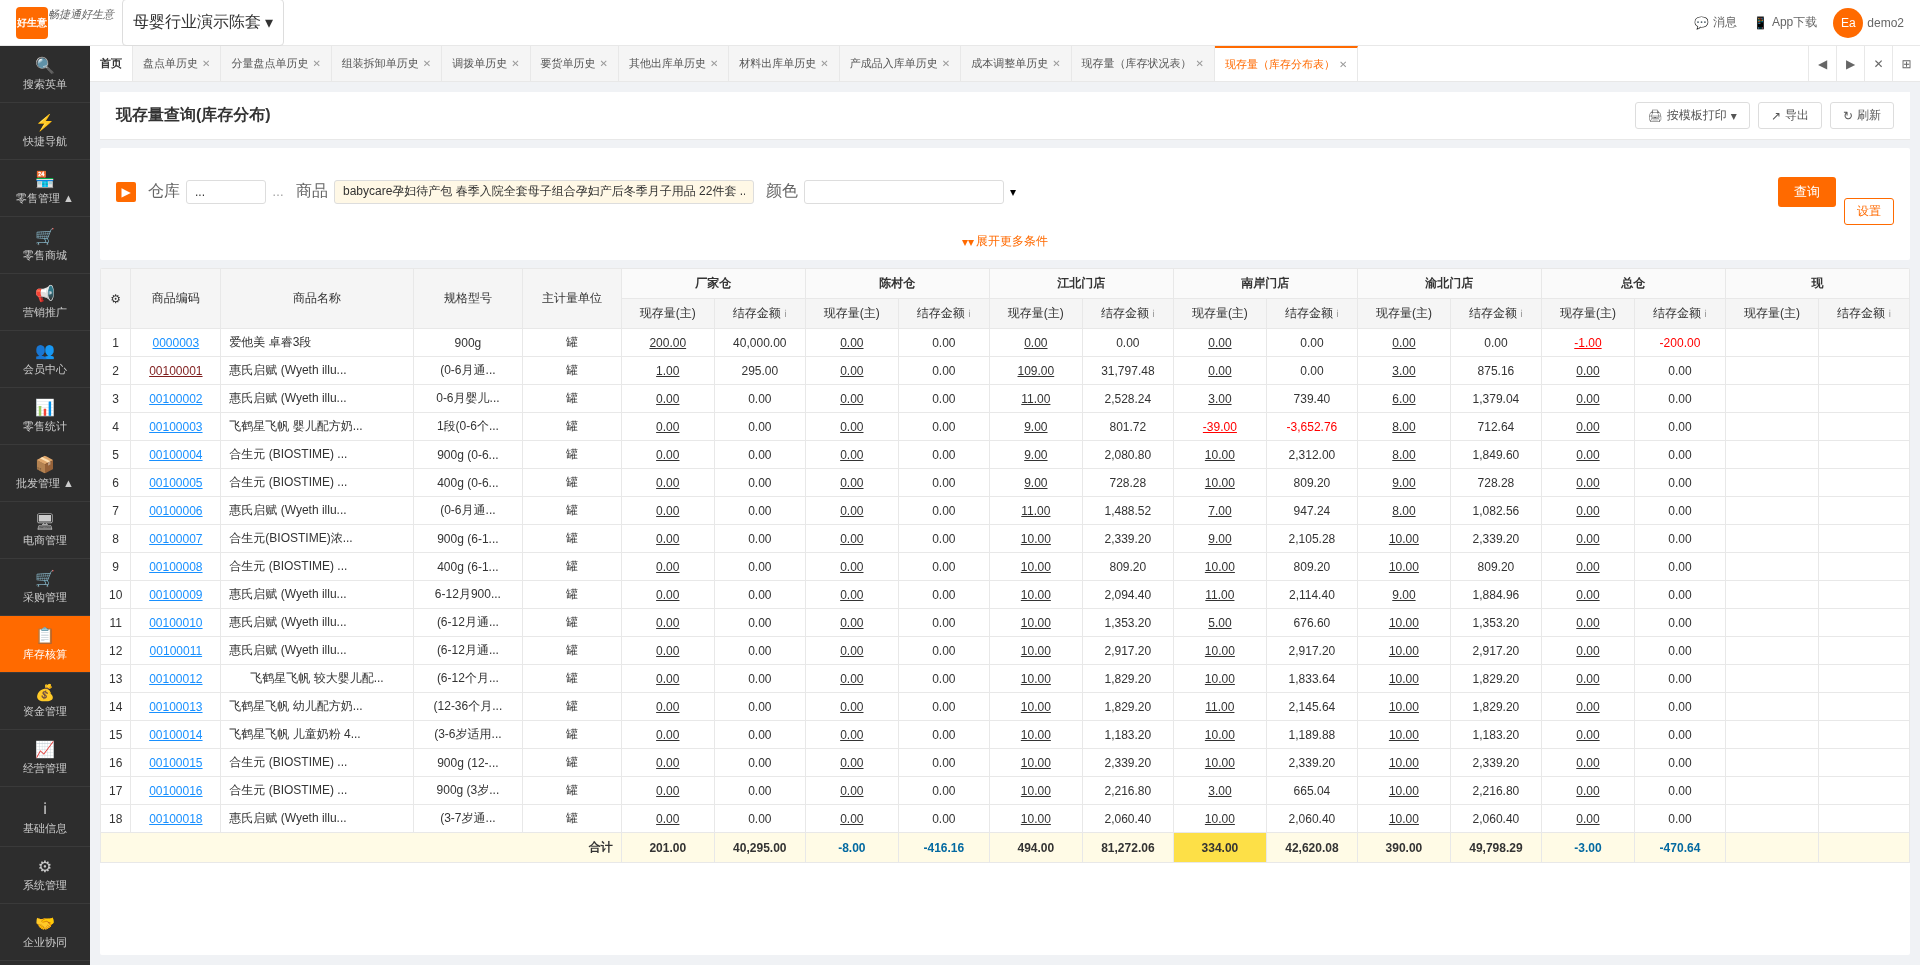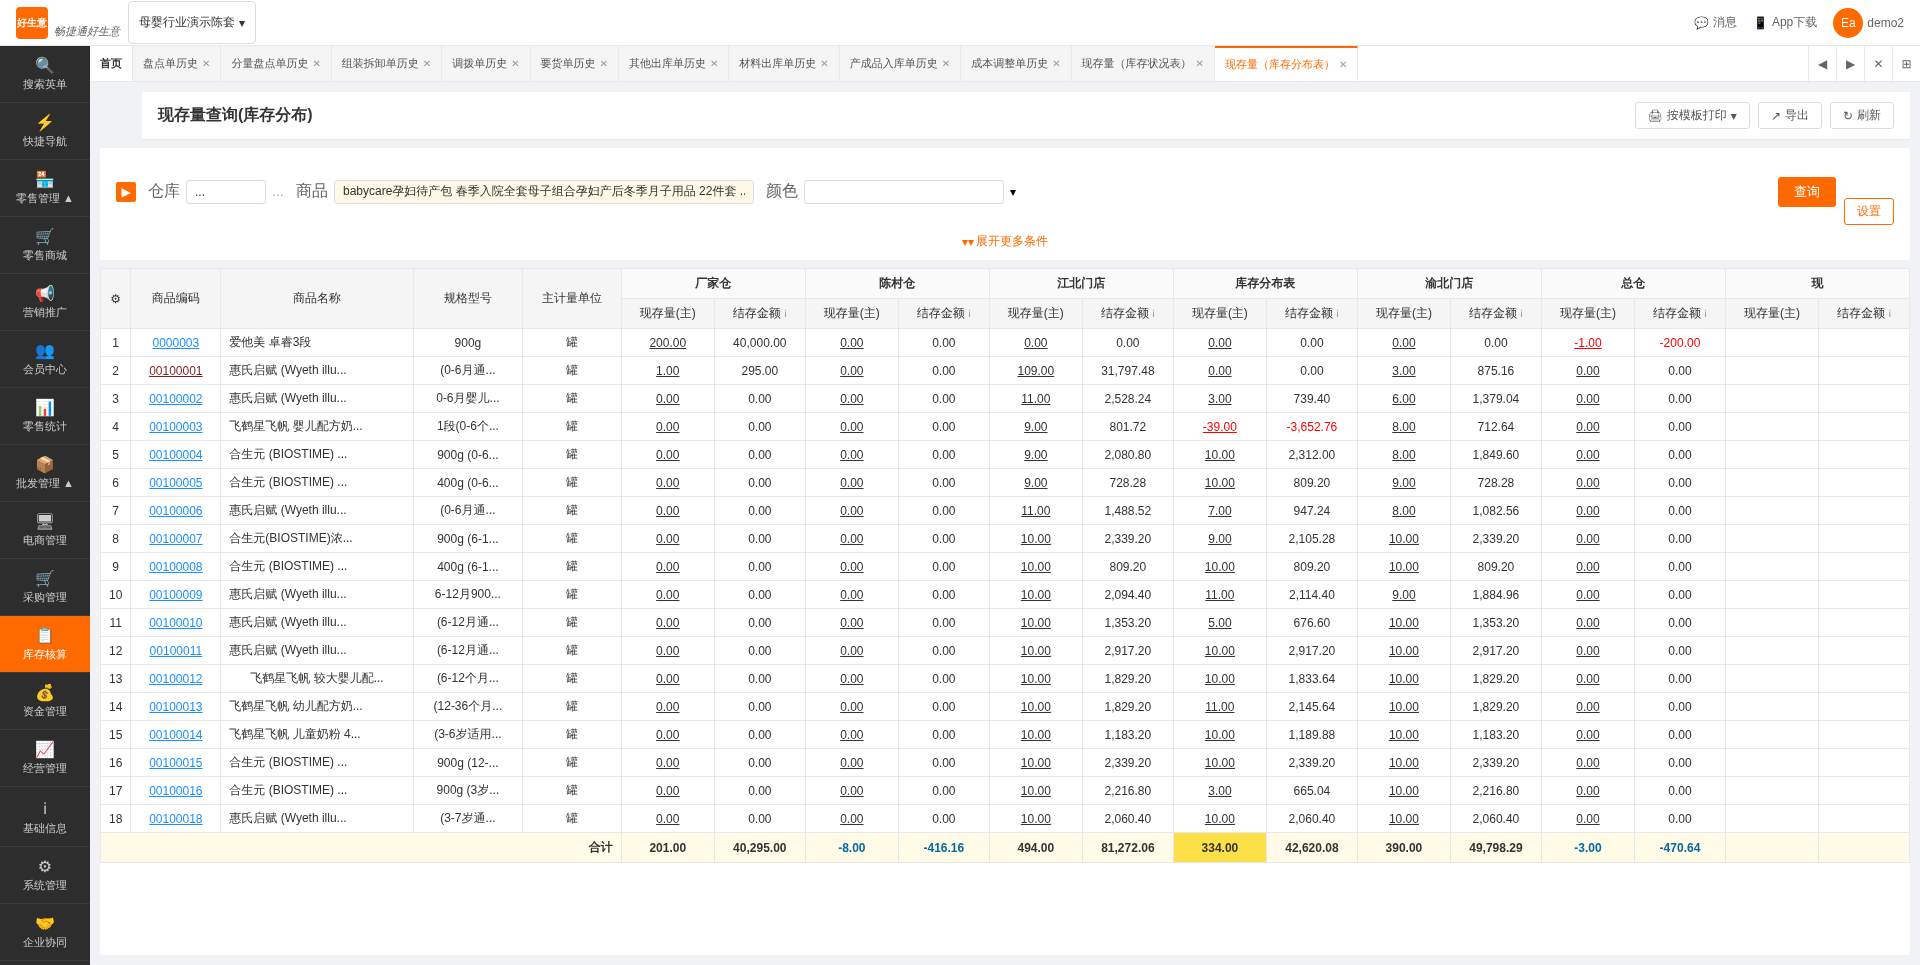--- a/index.html
+++ b/index.html
@@ -12,24 +12,24 @@
       display: flex;
       align-items: center;
       justify-content: space-between;
       padding: 0 16px;
       border-bottom: 1px solid #e8e8e8;
       position: fixed;
       top: 0; left: 0; right: 0;
       z-index: 100;
     }
     .top-bar-left { display: flex; align-items: center; gap: 8px; }
-    .logo-area { display: flex; align-items: flex-end; gap: 6px; }
+    .logo-area { display: flex; align-items: flex-start; }
     .logo-icon { width: 32px; height: 32px; background: #ff6a00; border-radius: 4px; display: flex; align-items: center; justify-content: center; color: white; font-size: 10px; font-weight: bold; }
     .logo-text { font-size: 11px; color: #666; line-height: 1.3; font-style: italic; }
-    .store-selector { display: flex; align-items: center; gap: 4px; padding: 12px 10px; border: 1px solid #ddd; border-radius: 4px; cursor: pointer; color: #333; font-size: 12px; }
+    .store-selector { display: flex; align-items: center; gap: 4px; padding: 12px 10px; border: 1px solid #ddd; border-radius: 4px; cursor: pointer; color: #333; font-size: 16px; }
     .top-bar-right { display: flex; align-items: center; gap: 16px; }
     .top-bar-action { display: flex; align-items: center; gap: 4px; color: #666; cursor: pointer; font-size: 12px; }
     .user-avatar { width: 30px; height: 30px; border-radius: 50%; background: #ff6a00; display: flex; align-items: center; justify-content: center; color: white; font-size: 12px; }
 
     
     .sidebar {
       position: fixed;
       top: 46px; left: 0; bottom: 0;
       width: 90px;
       background: #2d2d2d;
@@ -97,21 +97,20 @@
     }
 
     .page-header {
       background: #fff;
       padding: 10px 16px 0;
       display: flex;
       align-items: center;
       justify-content: space-between;
       border-bottom: 1px solid #e8e8e8;
       margin-bottom: 8px;
-      margin-left: 42px;
     }
     .page-title { font-size: 16px; font-weight: bold; color: #333; padding-bottom: 10px; }
     .page-header-actions { display: flex; gap: 8px; padding-bottom: 10px; }
     .btn-action { padding: 4px 12px; border: 1px solid #ddd; border-radius: 3px; background: #fff; cursor: pointer; font-size: 12px; color: #555; display: flex; align-items: center; gap: 4px; }
 
     
     .filter-area {
       background: #fff;
       padding: 10px 16px;
       margin-bottom: 8px;
@@ -402,21 +401,21 @@
         <thead>
           <tr>
             <th rowspan="2" class="gear-col">⚙</th>
             <th rowspan="2">商品编码</th>
             <th rowspan="2">商品名称</th>
             <th rowspan="2">规格型号</th>
             <th rowspan="2">主计量单位</th>
             <th colspan="2" class="group-header">厂家仓</th>
             <th colspan="2" class="group-header">陈村仓</th>
             <th colspan="2" class="group-header">江北门店</th>
-            <th colspan="2" class="group-header">库存分布表</th>
+            <th colspan="2" class="group-header">南岸门店</th>
             <th colspan="2" class="group-header">渝北门店</th>
             <th colspan="2" class="group-header">总仓</th>
             <th colspan="2" class="group-header">现</th>
           </tr>
           <tr>
             <th>现存量(主)</th>
             <th>结存金额 <span class="info-icon">ℹ</span></th>
             <th>现存量(主)</th>
             <th>结存金额 <span class="info-icon">ℹ</span></th>
             <th>现存量(主)</th>

